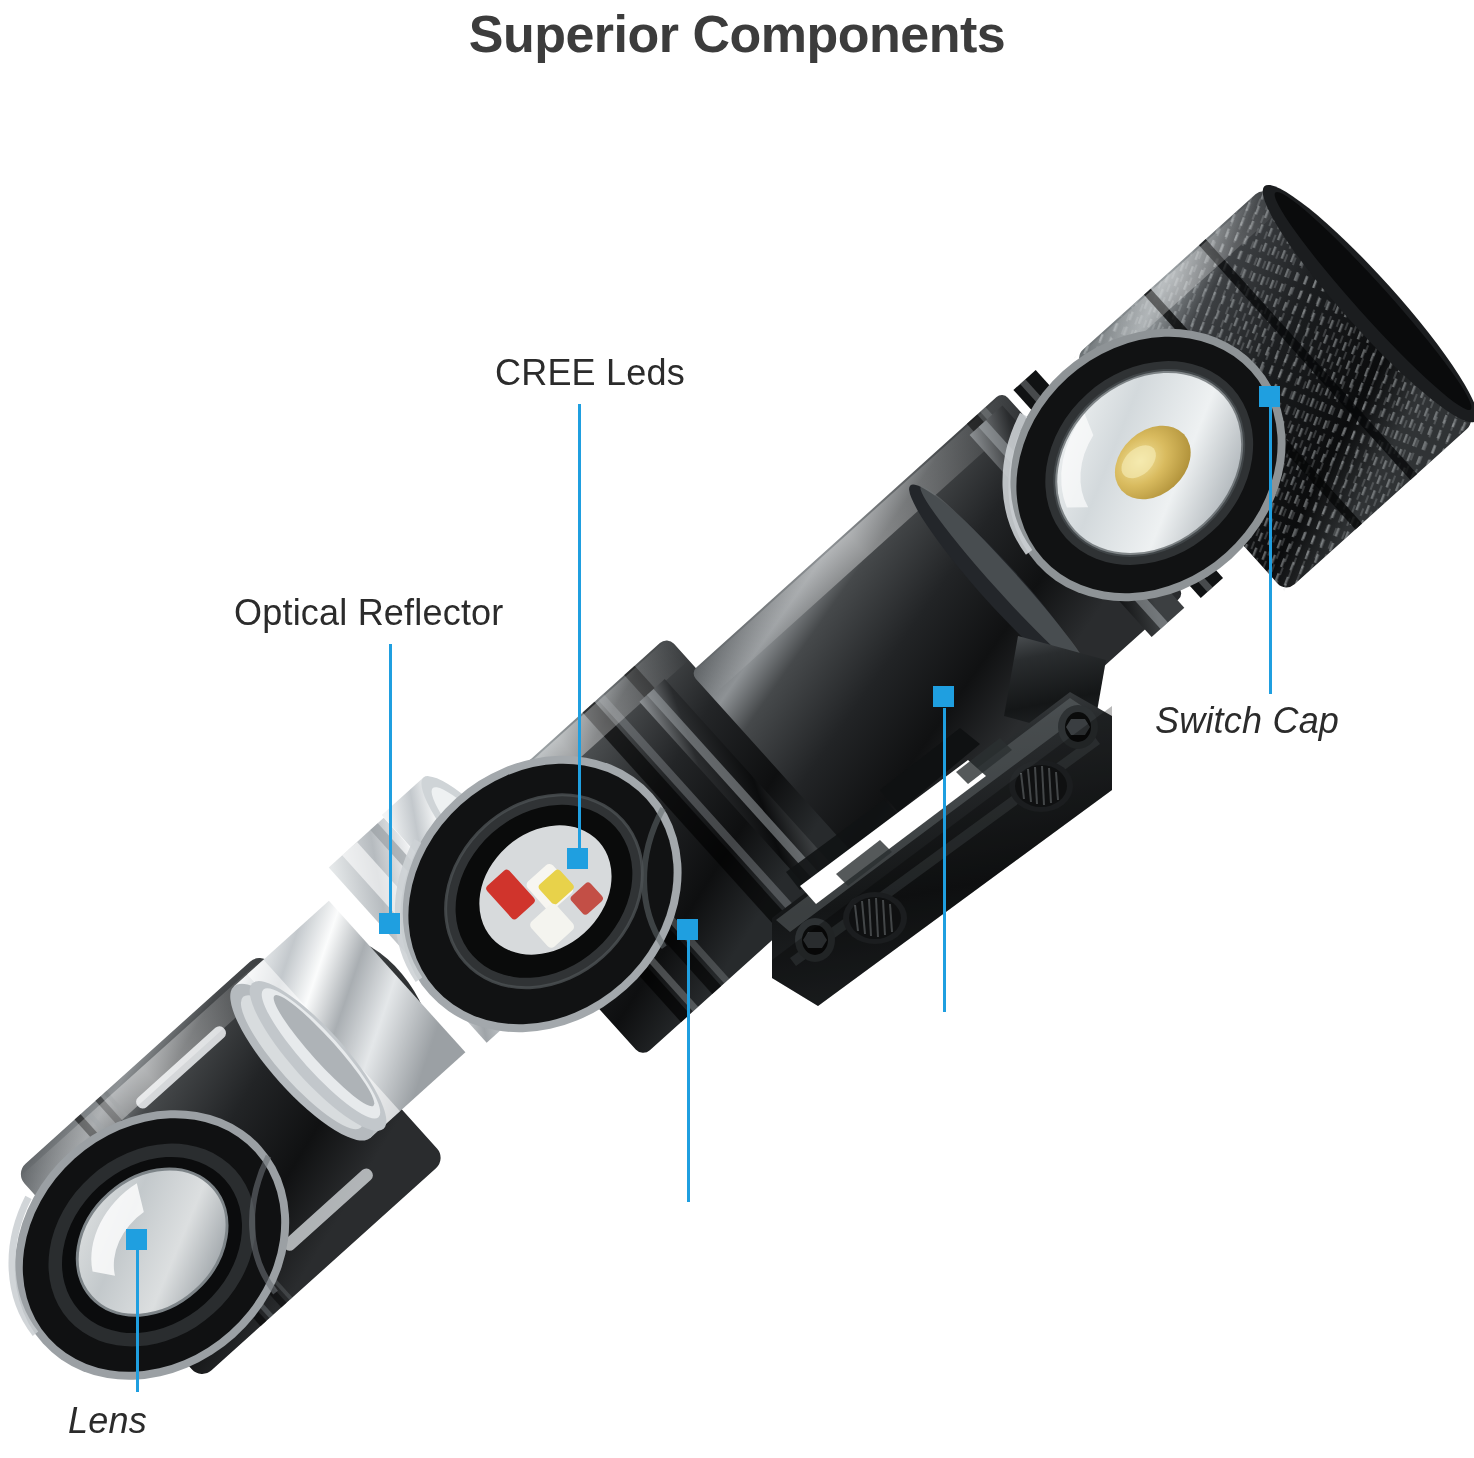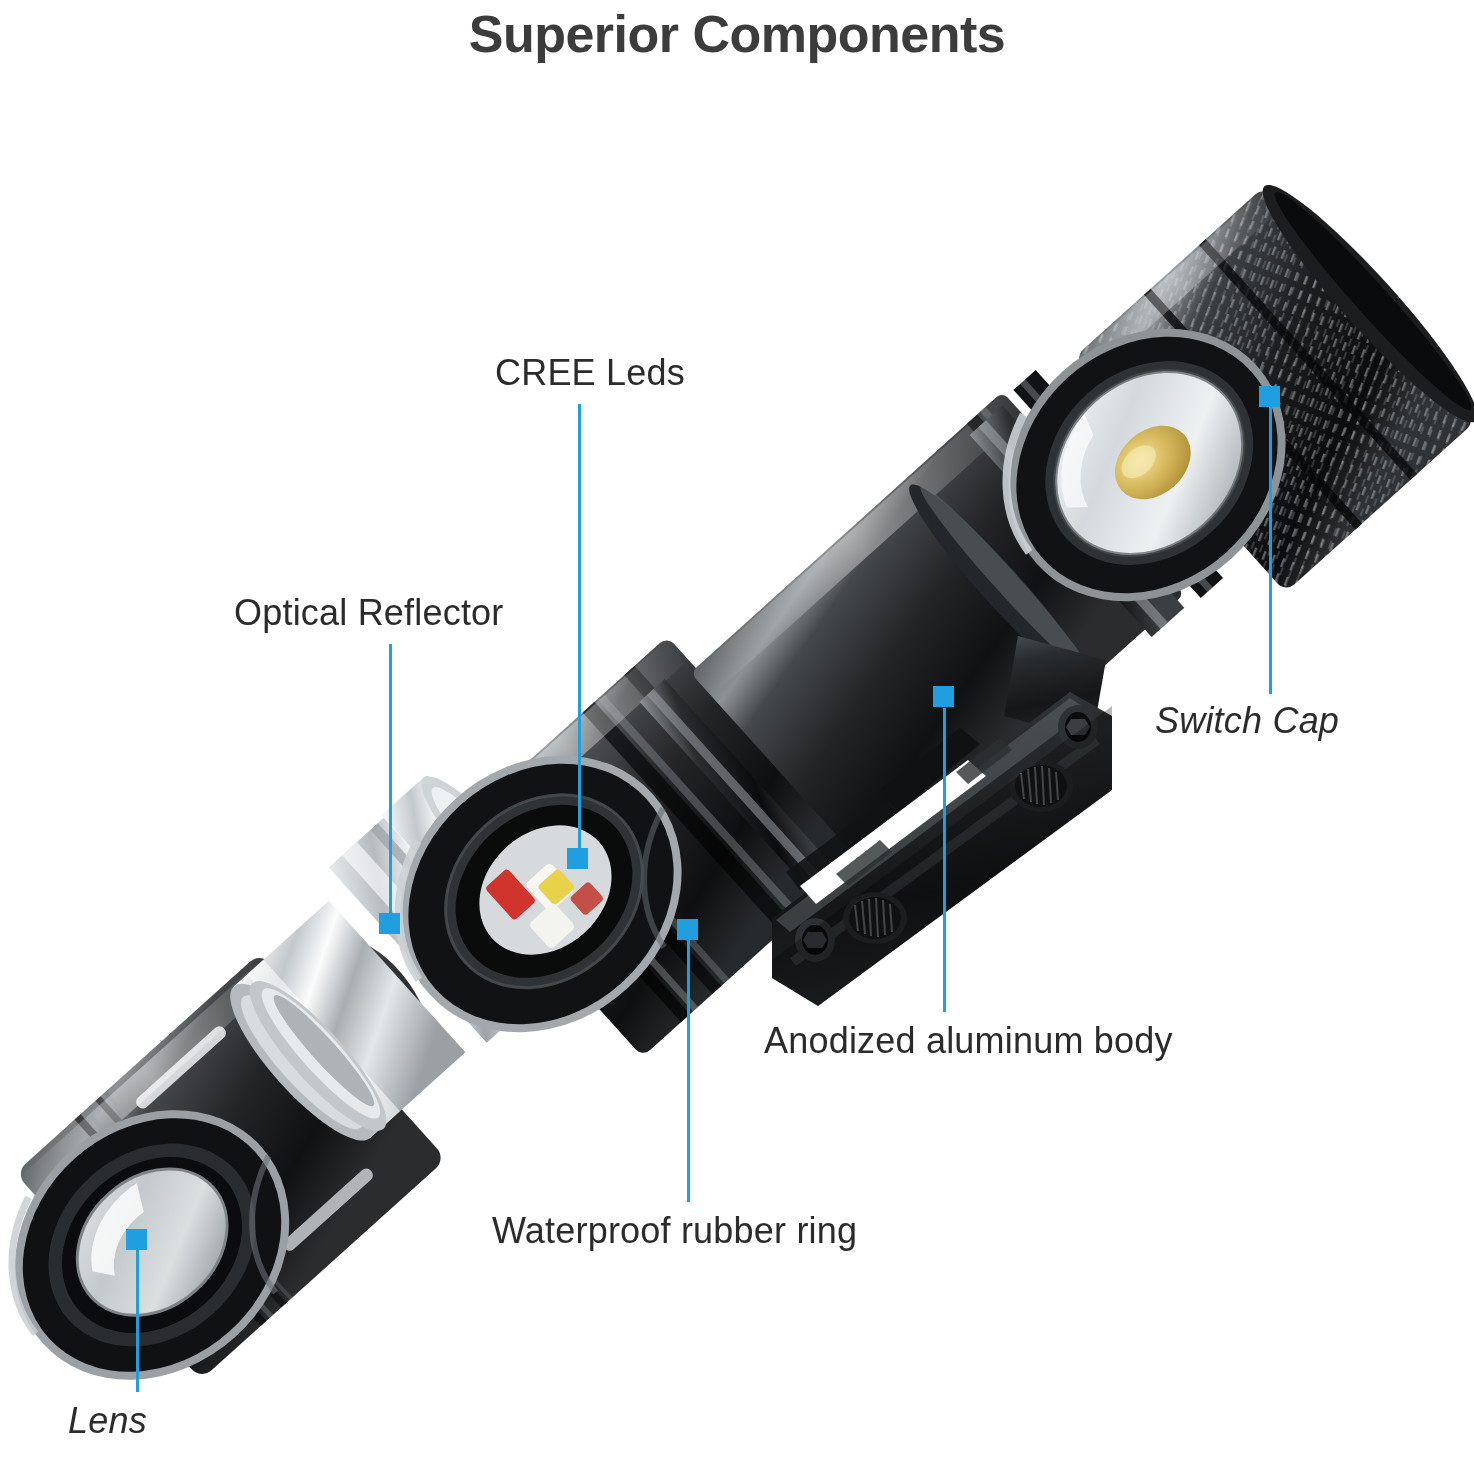--- a/index.html
+++ b/index.html
@@ -410,25 +410,23 @@
     <div class="leader-marker" style="left:567px; top:848px;"></div>
 
     <div class="callout-label" style="left:224px; top:592px;margin-left:10px;">Optical Reflector</div>
     <div class="leader-line" style="left:389px; top:644px; height:274px;"></div>
     <div class="leader-marker" style="left:379px; top:913px;"></div>
 
     <div class="callout-label" style="left:1155px; top:700px;font-style:italic;">Switch Cap</div>
     <div class="leader-line" style="left:1269px; top:406px; height:288px;"></div>
     <div class="leader-marker" style="left:1259px; top:386px;"></div>
 
-    <div class="callout-label" style="left:764px; top:1020px;">Anodized aluminum body</div>
     <div class="leader-line" style="left:943px; top:708px; height:304px;"></div>
     <div class="leader-marker" style="left:933px; top:686px;"></div>
 
-    <div class="callout-label" style="left:492px; top:1210px;">Waterproof rubber ring</div>
     <div class="leader-line" style="left:687px; top:940px; height:262px;"></div>
     <div class="leader-marker" style="left:677px; top:919px;"></div>
 
     <div class="callout-label" style="left:68px; top:1400px;font-style:italic;">Lens</div>
     <div class="leader-line" style="left:136px; top:1250px; height:142px;"></div>
     <div class="leader-marker" style="left:126px; top:1229px;"></div>
 
   </div>
 </div>
 

